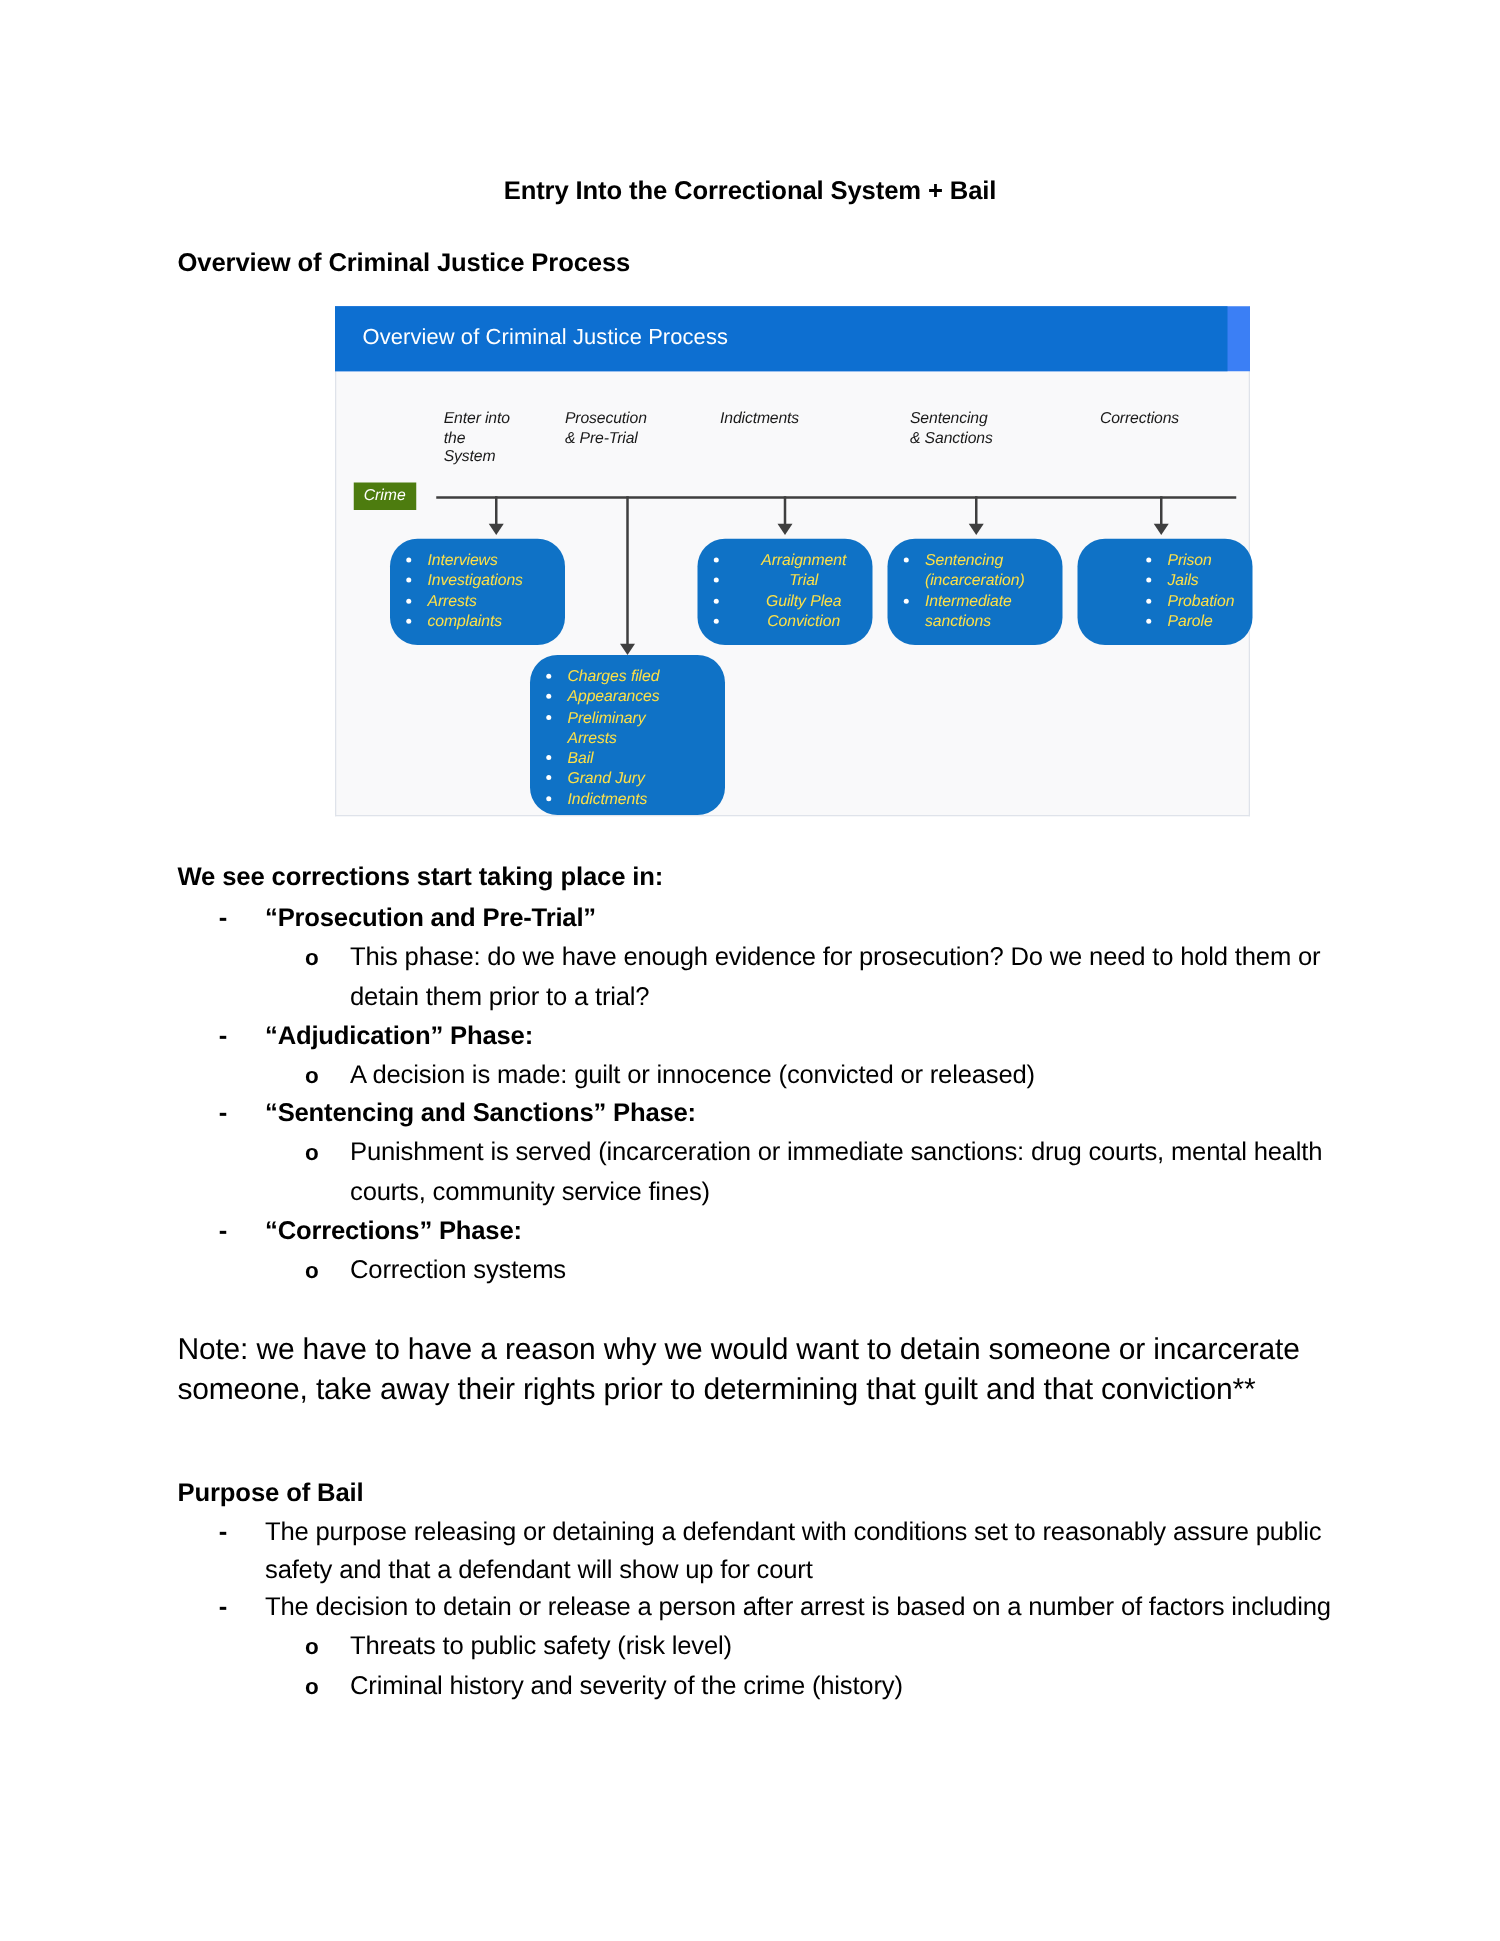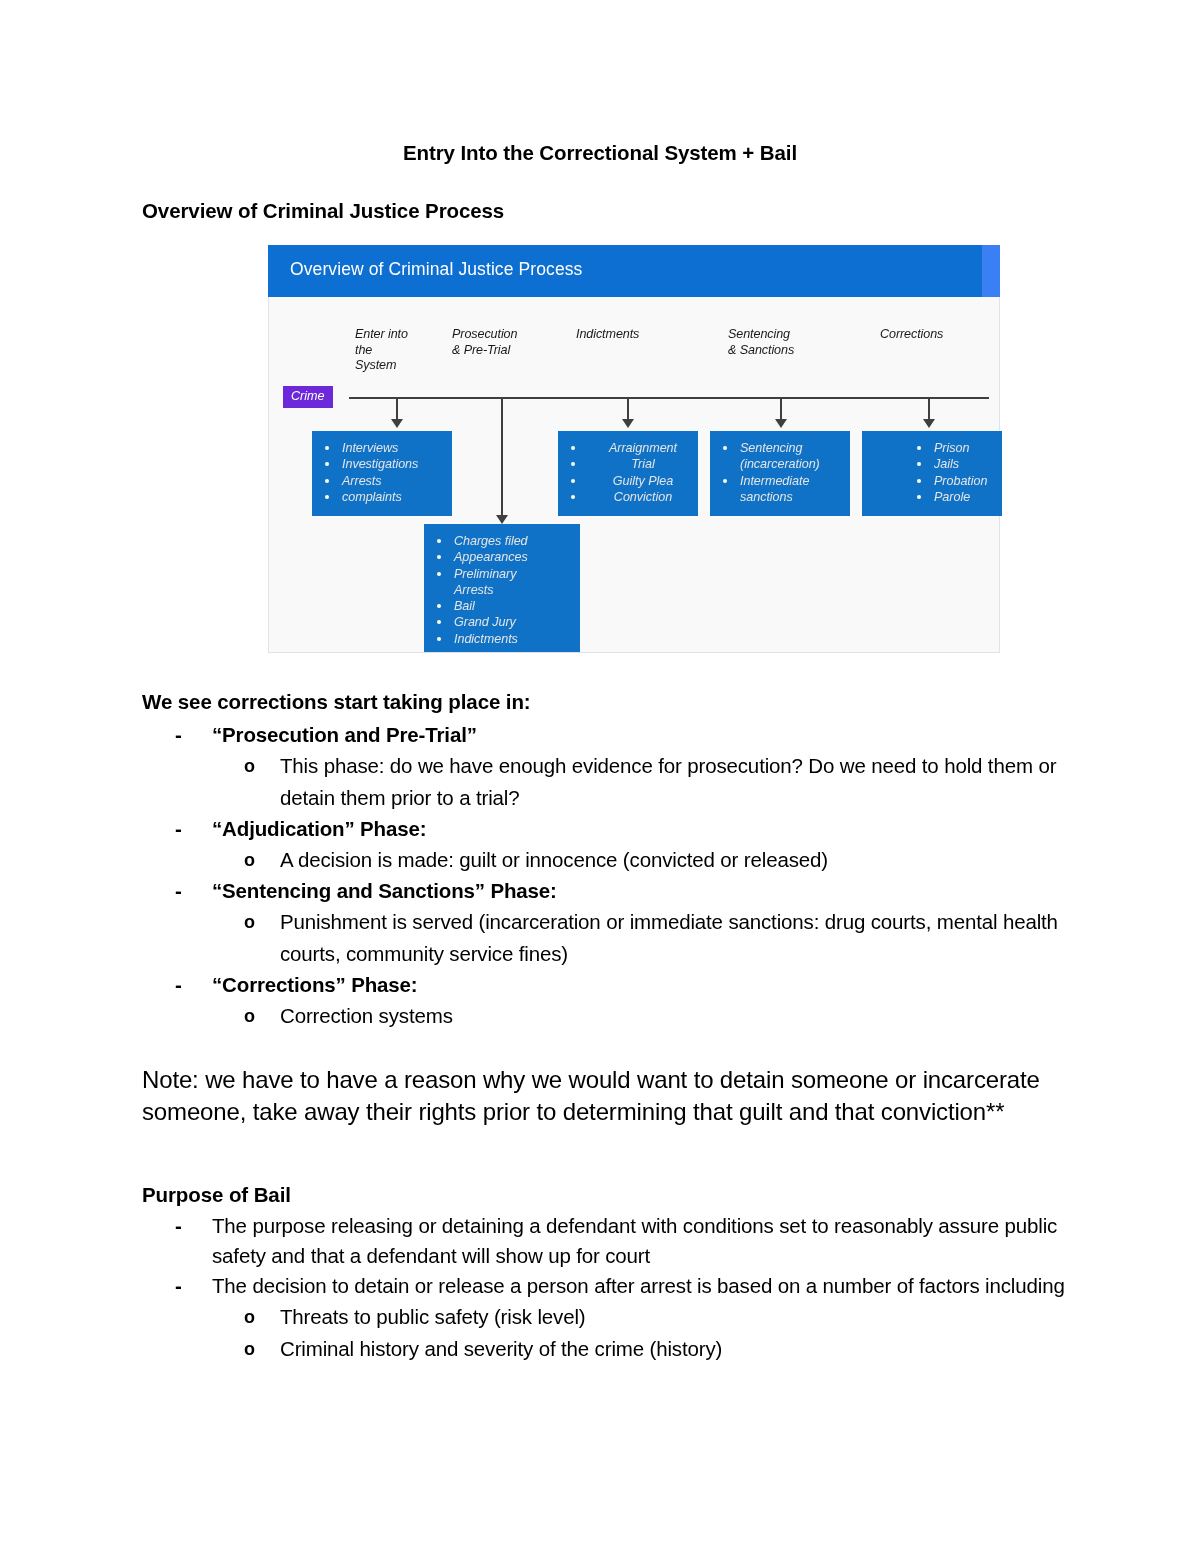--- a/index.html
+++ b/index.html
@@ -148,21 +148,21 @@
     font-size: 12.6px;
     line-height: 15.5px;
     font-weight: 400;
     color: #1a1a1a;
     letter-spacing: -0.1px;
     white-space: pre-line;
   }
 
   .crime-chip {
     position: absolute;
-    background: #6d28d9;
+    background: #4d7c0f;
     color: #ffffff;
     font-size: 12.6px;
     line-height: 19px;
     padding: 1px 8px 2px 8px;
     white-space: nowrap;
   }
 
   
   .spine {
     position: absolute;
@@ -178,21 +178,22 @@
     position: absolute;
     width: 0; height: 0;
     border-left: 6px solid transparent;
     border-right: 6px solid transparent;
     border-top: 9px solid #3f3f3f;
   }
 
   .dbox {
     position: absolute;
     background: #0f72c6;
-    color: #e5e5e5;
+    color: #fde047;
+    border-radius: 22px;
   }
   .dbox ul {
     margin: 0;
     padding: 0;
     list-style: none;
   }
   .dbox li {
     position: relative;
     padding-left: 30px;
     font-size: 12.6px;

